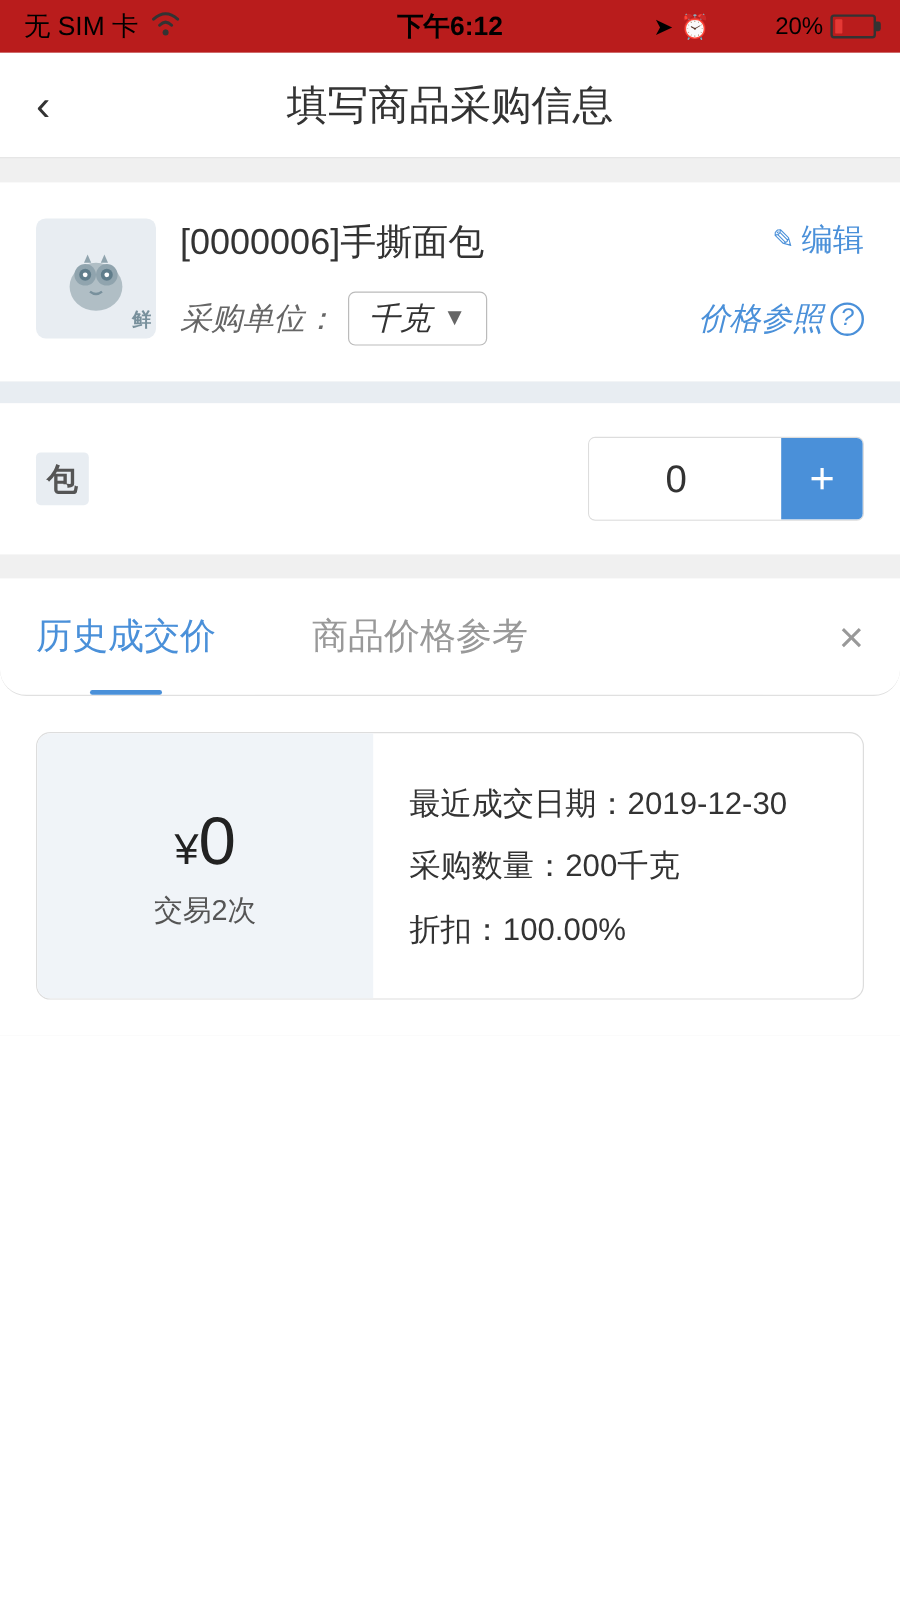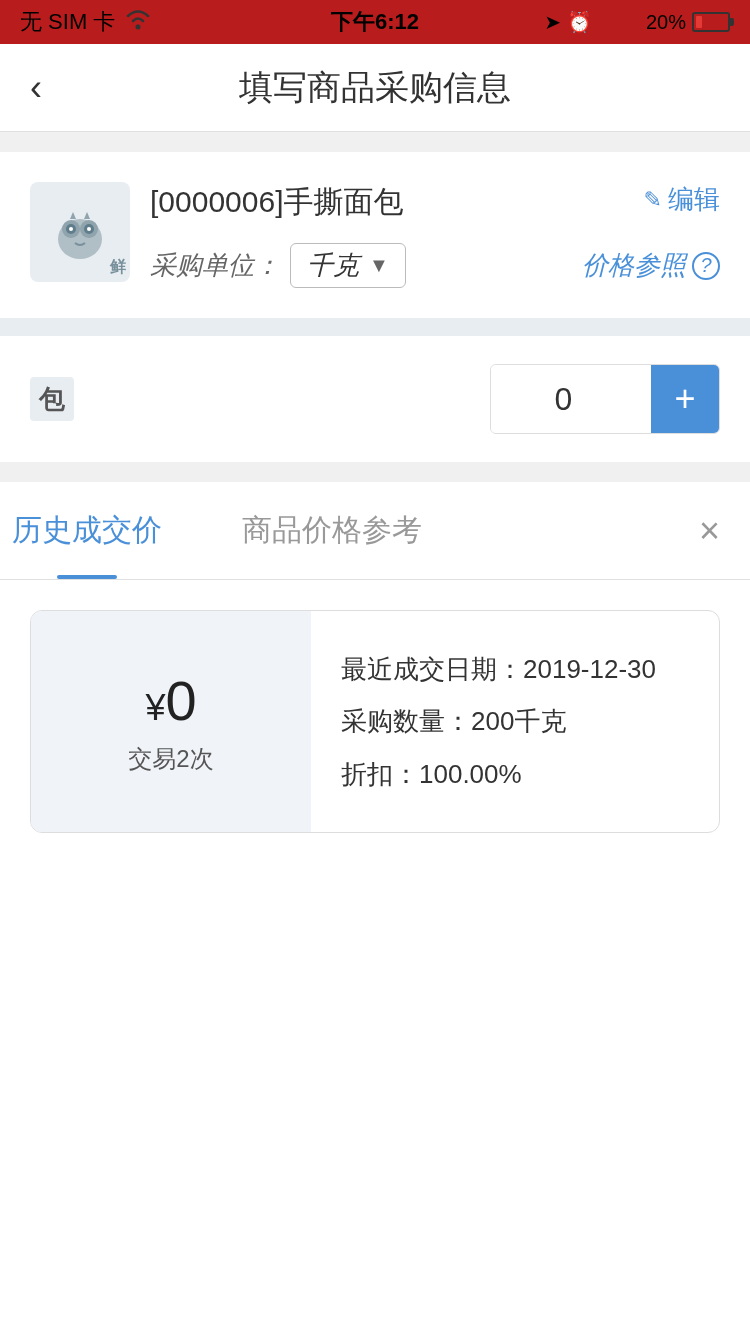--- a/index.html
+++ b/index.html
@@ -259,21 +259,22 @@
     
     .tabs-panel {
       background: #fff;
       margin-top: 20px;
     }
     .tabs-header {
       display: flex;
       align-items: center;
       border-bottom: 1px solid #e0e0e0;
       position: relative;
-      padding: 0 12px;
+      padding: 0 30px;
+      border-radius: 22px;
     }
     .tab-item {
       padding: 28px 0;
       margin-right: 80px;
       font-size: 30px;
       color: #999;
       cursor: pointer;
       position: relative;
     }
     .tab-item.active {

